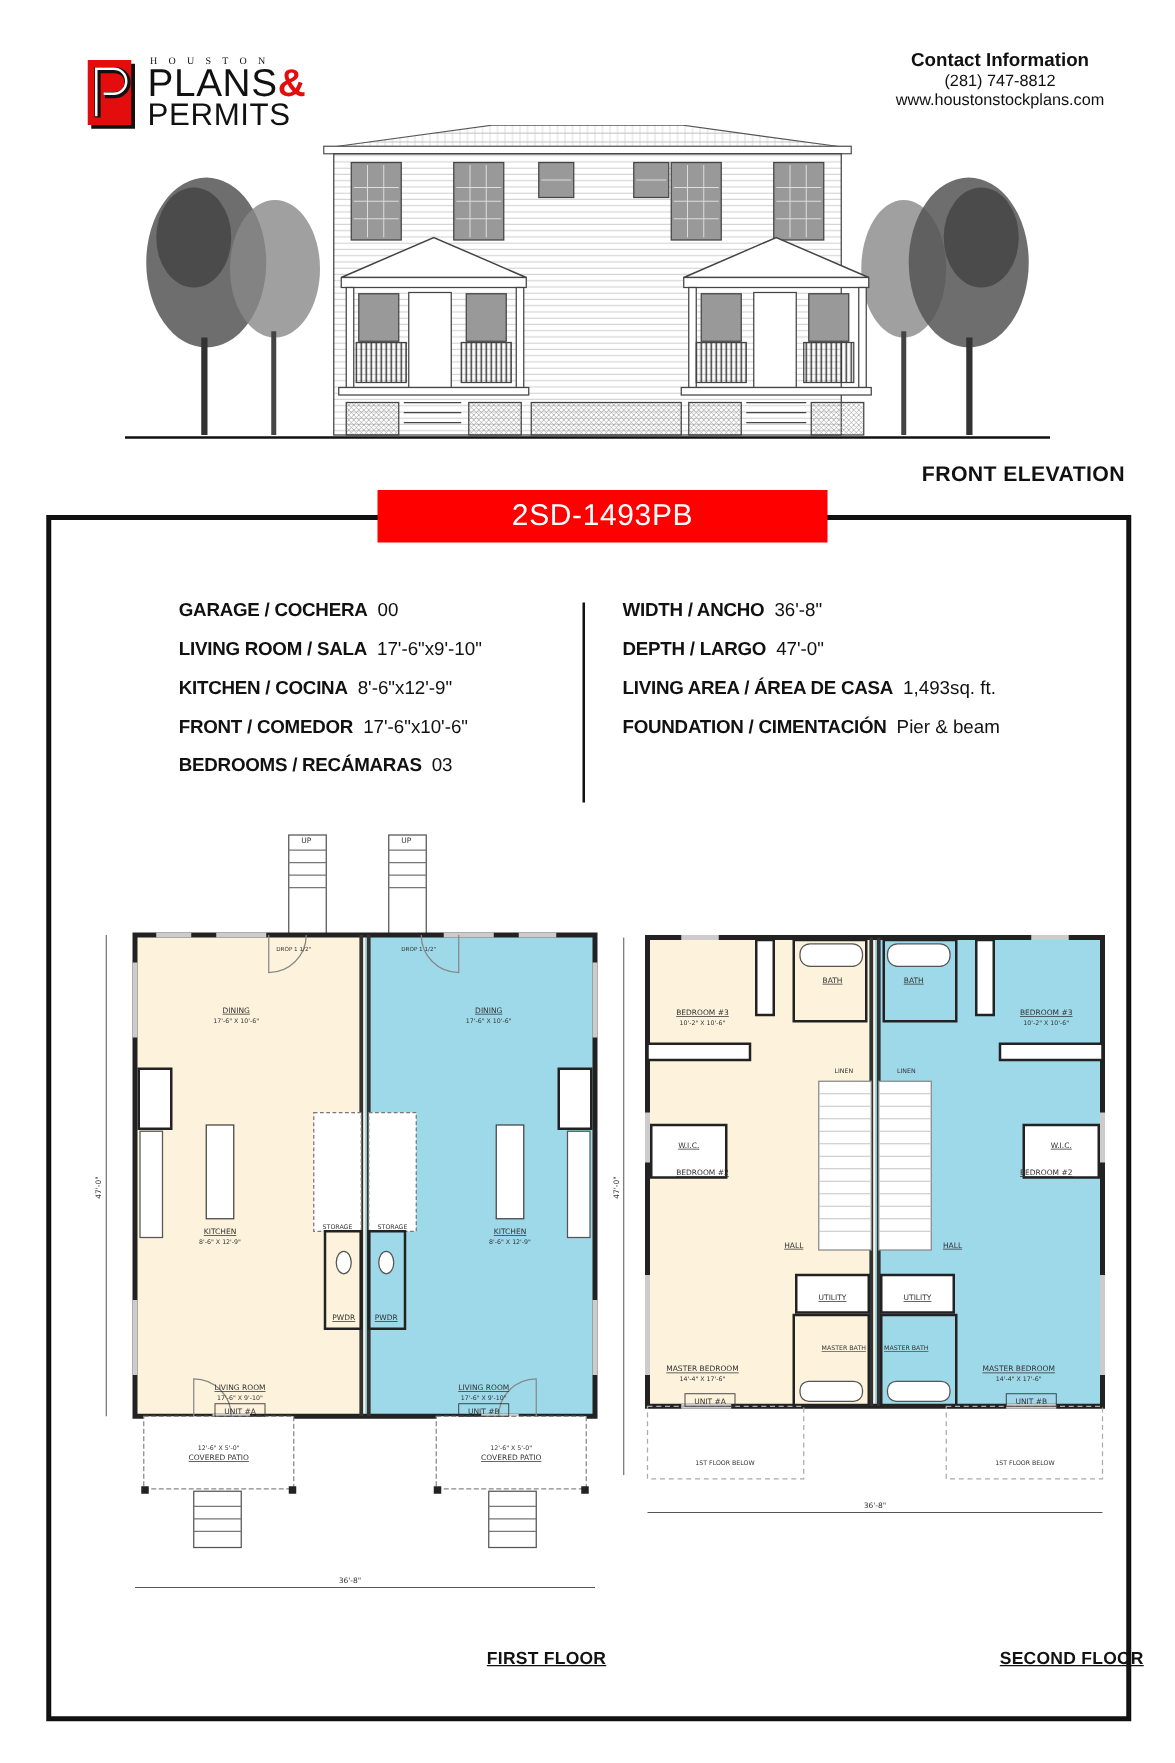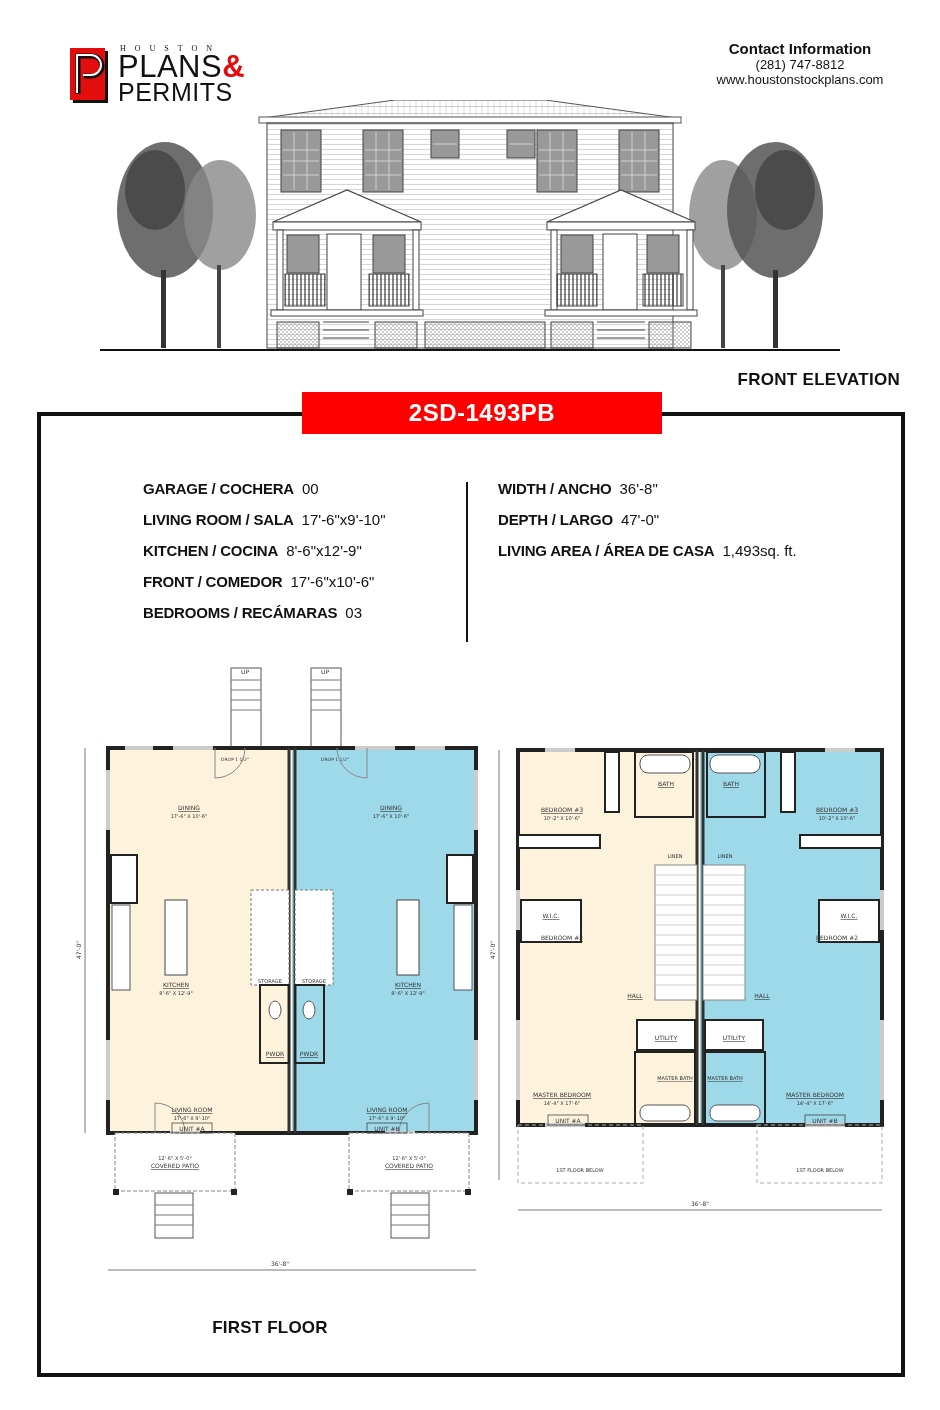--- a/index.html
+++ b/index.html
@@ -18,34 +18,34 @@
   .contact { position: absolute; left: 690px; top: 40px; width: 220px; text-align: center; }
   .contact-title { font-size: 15px; font-weight: bold; line-height: 17px; }
   .contact-line { font-size: 13px; line-height: 15px; }
 
   
   .elevation { position: absolute; left: 95px; top: 100px; width: 750px; height: 260px; }
   .elev-label { position: absolute; right: 40px; top: 370px; font-size: 17px; font-weight: bold; letter-spacing: 0.3px; }
 
   
   .frame { position: absolute; left: 37px; top: 412px; width: 868px; height: 965px; border: 4px solid #111; }
-  .plan-code { position: absolute; left: 302px; top: 392px; width: 360px; height: 42px; background: #fe0000; color: #fff; font-size: 24px; font-weight: bold; text-align: center; line-height: 42px; letter-spacing: 0.5px; }
+  .plan-code { position: absolute; left: 302px; top: 392px; width: 360px; height: 42px; background: #fe0000; color: #fff; font-size: 24px; font-weight: normal; text-align: center; line-height: 42px; letter-spacing: 0.5px; }
 
   
   .specs-left { position: absolute; left: 143px; top: 478px; }
   .specs-right { position: absolute; left: 498px; top: 478px; }
   .spec-row { height: 31px; font-size: 15px; line-height: 22px; white-space: nowrap; }
   .spec-label { font-weight: bold; letter-spacing: -0.2px; }
   .spec-value { margin-left: 8px; text-align: center; }
   .spec-divider { position: absolute; left: 466px; top: 482px; width: 2px; height: 160px; background: #111; }
 
   
   .plan { position: absolute; }
   .plan svg { display: block; }
-  .plan-title { position: absolute; font-size: 17px; font-weight: bold; letter-spacing: 0.2px; text-align: center; }
+  .plan-title { position: absolute; font-size: 14px; font-weight: bold; letter-spacing: 0.2px; text-align: right; text-decoration: underline; }
   .tiny { font-family: "DejaVu Sans", sans-serif; }
 </style>
 </head>
 <body>
 
 <div class="logo">
   <svg class="logo-mark" viewBox="0 0 40 56" width="40" height="56">
     <rect x="3" y="3" width="35" height="52" fill="#111"></rect>
     <rect x="0" y="0" width="35" height="52" fill="#e30d0d"></rect>
     <path d="M8 46 V8 H22 a10 10 0 0 1 0 20 H14" fill="none" stroke="#111" stroke-width="5"></path>
@@ -169,20 +169,21 @@
   <div class="spec-row"><span class="spec-label">LIVING ROOM / SALA</span><span class="spec-value">17'-6"x9'-10"</span></div>
   <div class="spec-row"><span class="spec-label">KITCHEN / COCINA</span><span class="spec-value">8'-6"x12'-9"</span></div>
   <div class="spec-row"><span class="spec-label">FRONT / COMEDOR</span><span class="spec-value">17'-6"x10'-6"</span></div>
   <div class="spec-row"><span class="spec-label">BEDROOMS / RECÁMARAS</span><span class="spec-value">03</span></div>
 </div>
 <div class="spec-divider"></div>
 <div class="specs-right">
   <div class="spec-row"><span class="spec-label">WIDTH / ANCHO</span><span class="spec-value">36'-8"</span></div>
   <div class="spec-row"><span class="spec-label">DEPTH / LARGO</span><span class="spec-value">47'-0"</span></div>
   <div class="spec-row"><span class="spec-label">LIVING AREA / ÁREA DE CASA</span><span class="spec-value">1,493sq. ft.</span></div>
+  <div class="spec-row"><span class="spec-label">FOUNDATION / CIMENTACIÓN</span><span class="spec-value">Pier &amp; beam</span></div>
 </div>
 
 <div class="plan" style="left:55px; top:660px; width:430px; height:650px;">
   <svg width="430" height="650" viewBox="0 0 430 650" class="tiny" font-size="6" fill="#333">
 
     <g stroke="#555" fill="#fff" stroke-width="1">
       <rect x="176" y="8" width="30" height="80"></rect>
         <rect x="256" y="8" width="30" height="80"></rect>
       <path d="M176 20 H206 M176 30 H206 M176 40 H206 M176 50 H206 M256 20 H286 M256 30 H286 M256 40 H286 M256 50 H286" stroke="#777"></path>
     </g>
@@ -354,13 +355,14 @@
     <text x="240" y="420" text-anchor="middle" font-size="5" text-decoration="underline">MASTER BATH</text>
     <text x="66" y="258" text-anchor="middle" text-decoration="underline">W.I.C.</text>
     <text x="364" y="258" text-anchor="middle" text-decoration="underline">W.I.C.</text>
     <text x="190" y="198" text-anchor="middle" font-size="5">LINEN</text>
     <text x="240" y="198" text-anchor="middle" font-size="5">LINEN</text>
     <rect x="63" y="455" width="40" height="10" fill="none" stroke="#333" stroke-width="0.7"></rect>
     <text x="83" y="463" text-anchor="middle">UNIT #A</text>
     <rect x="320" y="455" width="40" height="10" fill="none" stroke="#333" stroke-width="0.7"></rect>
     <text x="340" y="463" text-anchor="middle">UNIT #B</text>
   </svg>
+  <div class="plan-title" style="left:0; width:430px; top:658px;">SECOND FLOOR</div>
 </div>
 
 </body></html>

